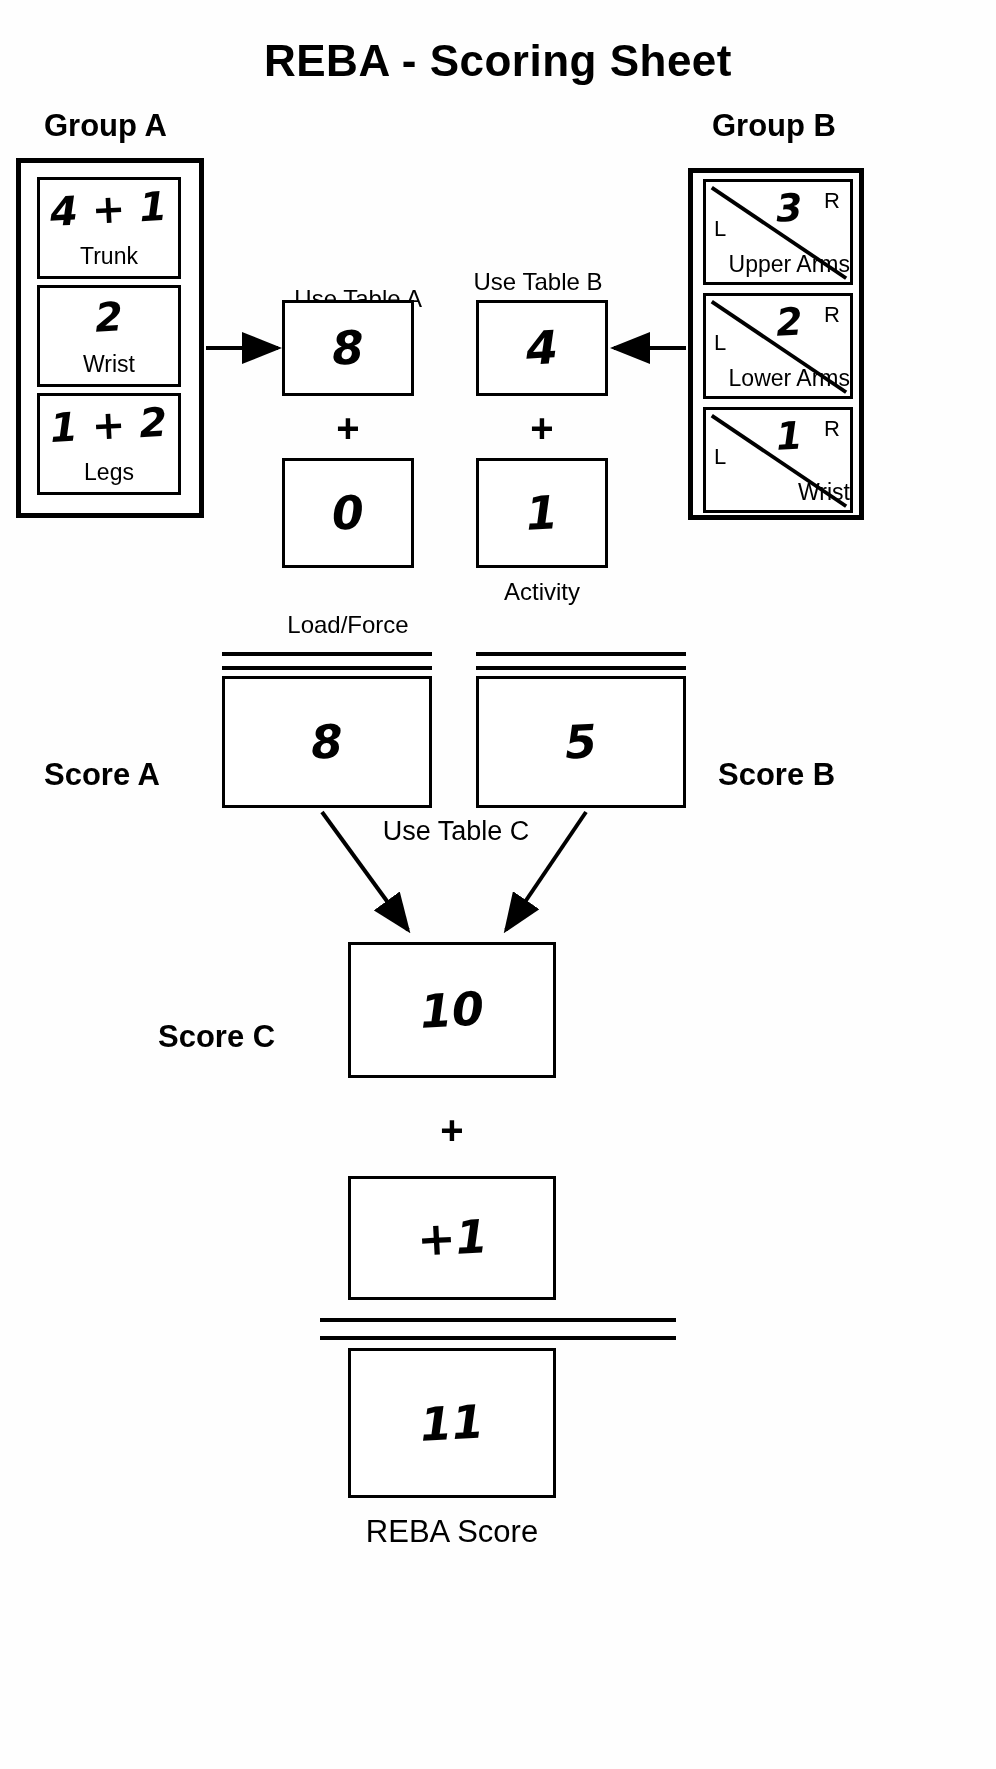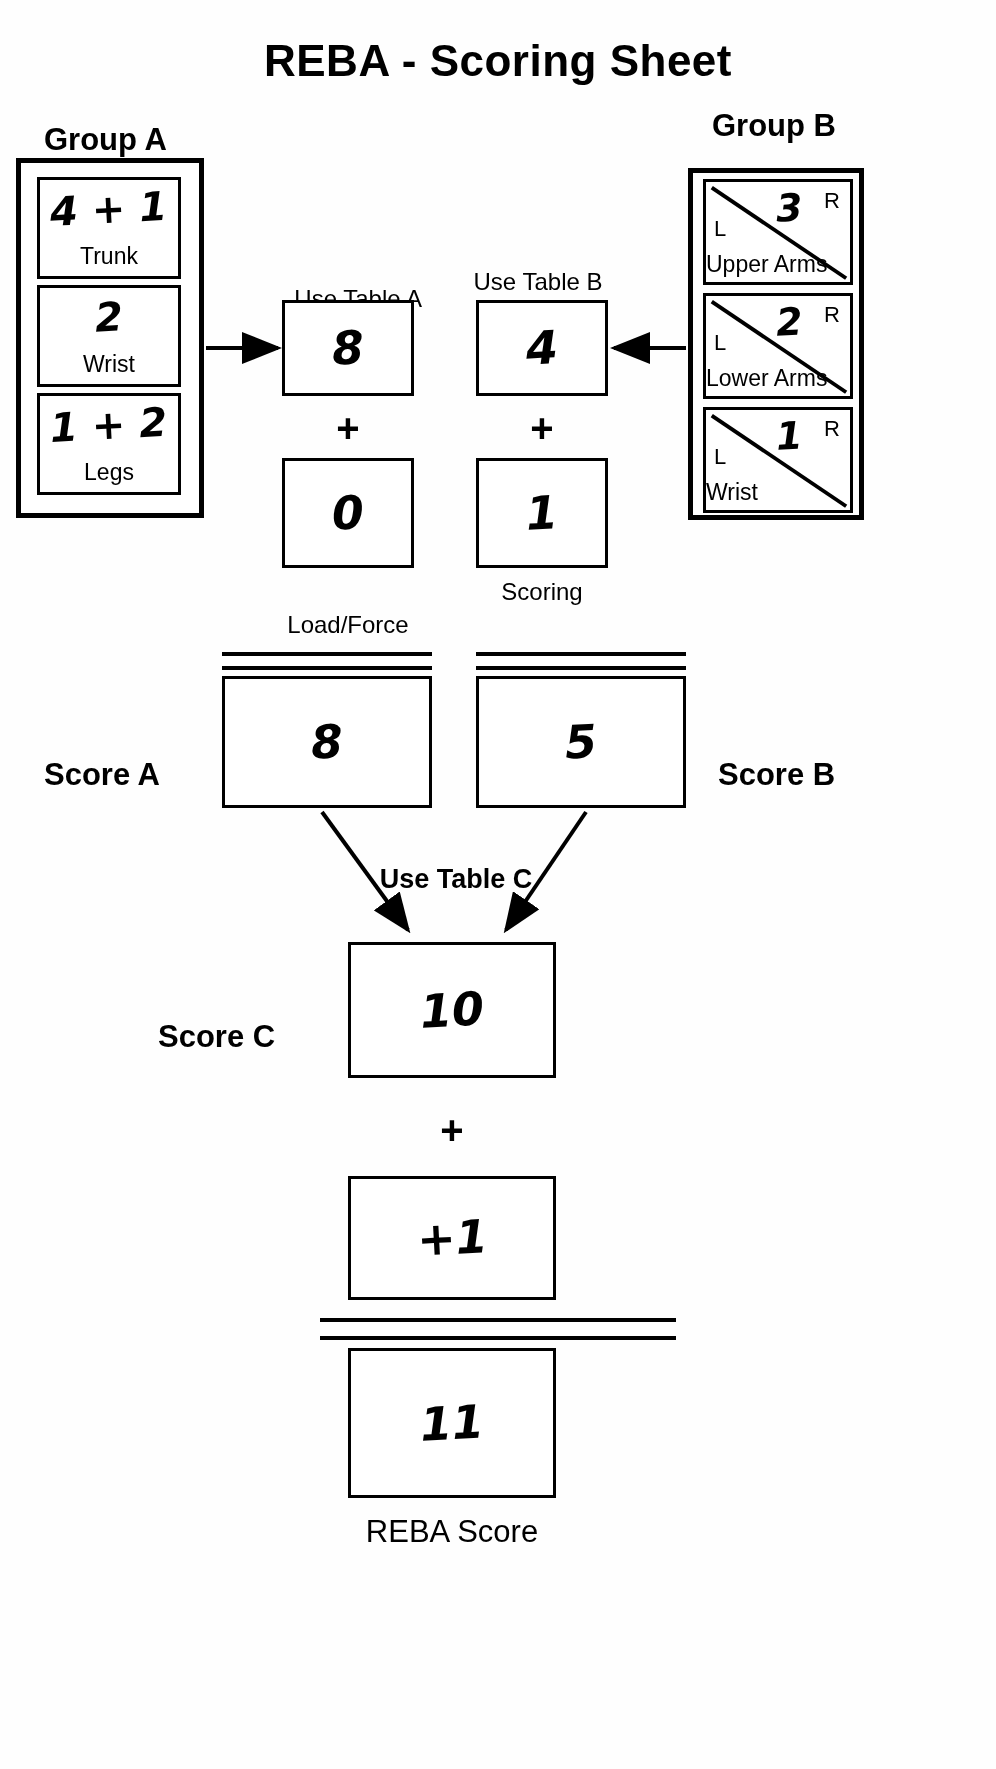--- a/index.html
+++ b/index.html
@@ -105,21 +105,21 @@
   .bcell .rmark {
     position: absolute; right: 10px; top: 6px;
     font-size: 22px;
   }
   .bcell .rval {
     position: absolute; right: 48px; top: 4px;
     font-size: 38px;
   }
   .bcell .nm {
     position: absolute; left: 0; right: 0; bottom: 4px;
-    text-align: left; font-size: 23px;
+    text-align: right; font-size: 23px;
   }
 
   
   .vbox { position: absolute; border: 3px solid #000; background:#fff; box-sizing:border-box; }
   .vbox .v {
     position: absolute; left:0; right:0; top:50%;
     transform: translateY(-50%);
     text-align: center;
     font-size: 46px;
   }
@@ -137,21 +137,21 @@
     pointer-events: none;
   }
 </style>
 </head>
 <body>
 
 <div id="sheet">
 
   <div class="title">REBA - Scoring Sheet</div>
 
-  <div class="grp-label" style="left:44px; top:122px;">Group A</div>
+  <div class="grp-label" style="left:44px; top:108px;">Group A</div>
 
   <div class="outer" style="left:16px; top:158px; width:188px; height:360px;">
 
     <div class="cell" style="left:16px; top:14px; width:144px; height:102px;">
       <div class="val"><span class="hand">4 + 1</span></div>
       <div class="nm">Trunk</div>
     </div>
 
     <div class="cell" style="left:16px; top:122px; width:144px; height:102px;">
       <div class="val"><span class="hand">2</span></div>
@@ -218,41 +218,41 @@
   <div class="vbox" style="left:476px; top:300px; width:132px; height:96px;">
     <div class="v"><span class="hand">4</span></div>
   </div>
 
   <div class="plus" style="left:476px; top:408px; width:132px;">+</div>
 
   <div class="vbox" style="left:476px; top:458px; width:132px; height:110px;">
     <div class="v"><span class="hand">1</span></div>
   </div>
 
-  <div class="cap" style="left:462px; top:578px; width:160px;">Scoring</div>
+  <div class="cap" style="left:462px; top:578px; width:160px;">Activity</div>
 
   <div class="rule" style="left:222px; top:652px; width:210px;"></div>
   <div class="rule" style="left:222px; top:666px; width:210px;"></div>
 
   <div class="rule" style="left:476px; top:652px; width:210px;"></div>
   <div class="rule" style="left:476px; top:666px; width:210px;"></div>
 
   <div class="side-label" style="left:44px; top:722px;">Score A</div>
 
   <div class="vbox" style="left:222px; top:676px; width:210px; height:132px;">
     <div class="v"><span class="hand">8</span></div>
   </div>
 
   <div class="vbox" style="left:476px; top:676px; width:210px; height:132px;">
     <div class="v"><span class="hand">5</span></div>
   </div>
 
   <div class="side-label" style="left:718px; top:722px;">Score B</div>
 
-  <div class="cap" style="left:366px; top:864px; width:180px; font-size:27px;font-weight:bold;">Use Table C</div>
+  <div class="cap" style="left:366px; top:816px; width:180px; font-size:27px;">Use Table C</div>
 
   <div class="side-label" style="left:158px; top:984px;">Score C</div>
 
   <div class="vbox" style="left:348px; top:942px; width:208px; height:136px;">
     <div class="v"><span class="hand">10</span></div>
   </div>
 
   <div class="plus" style="left:348px; top:1110px; width:208px;">+</div>
 
 

